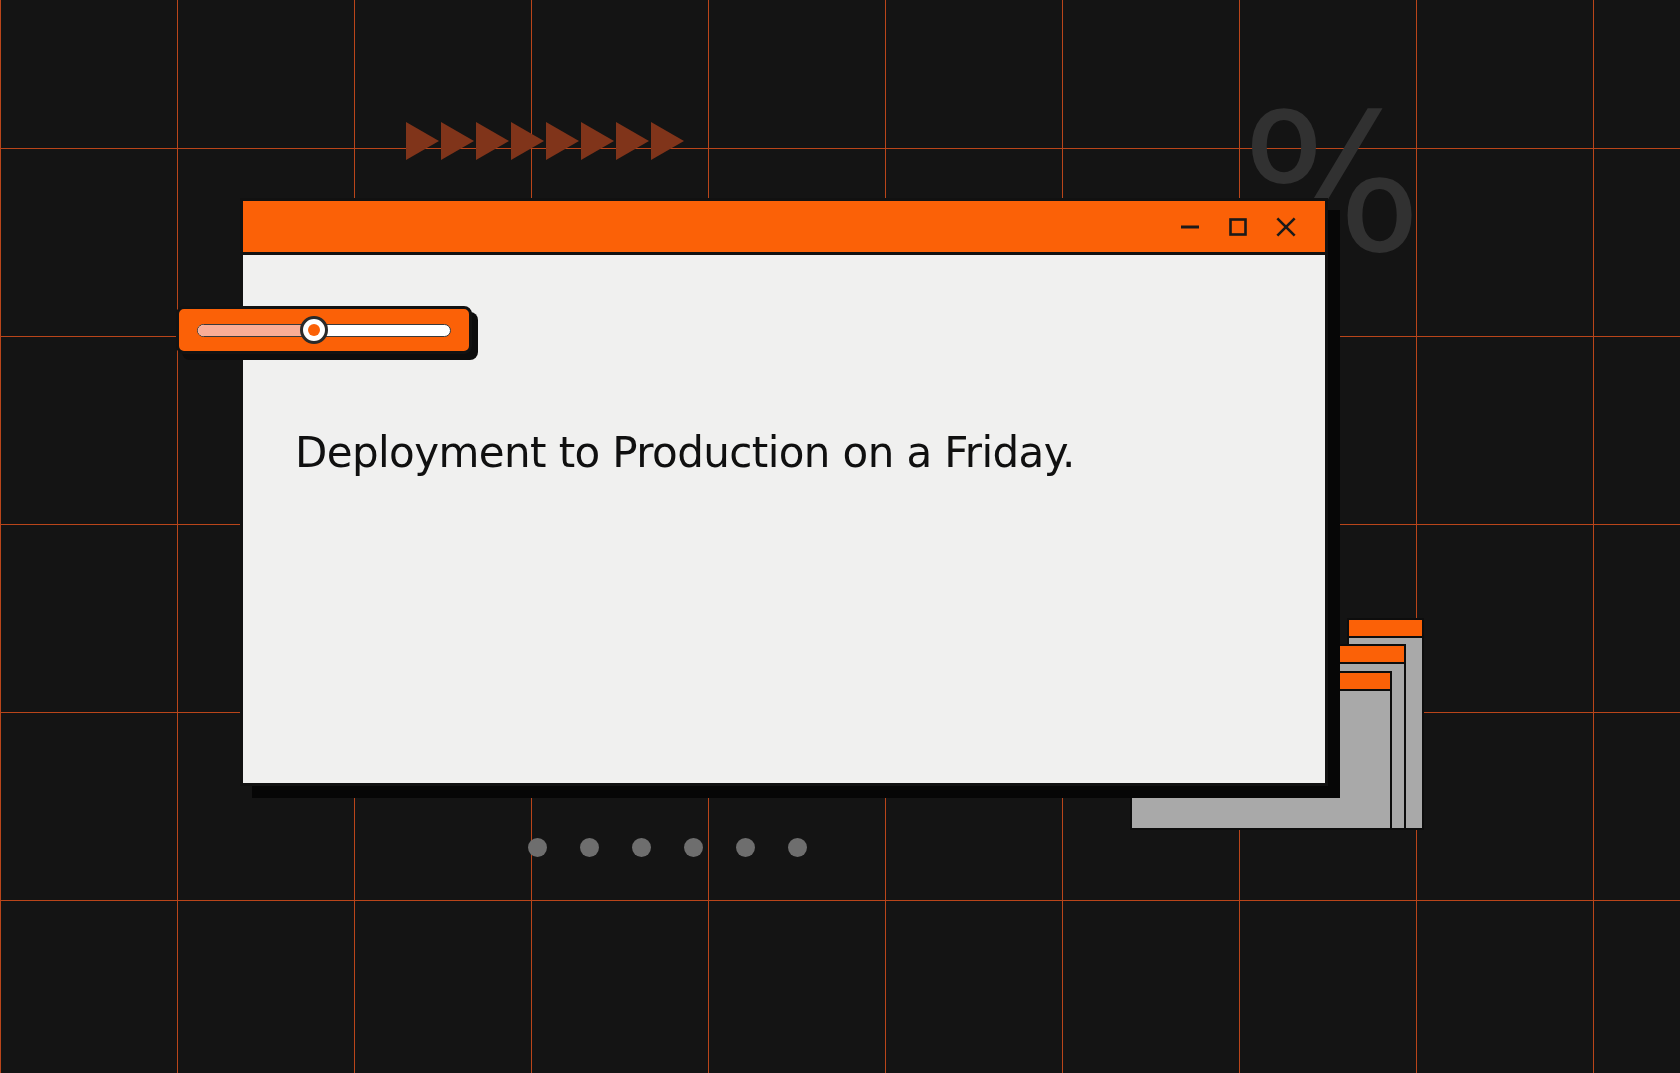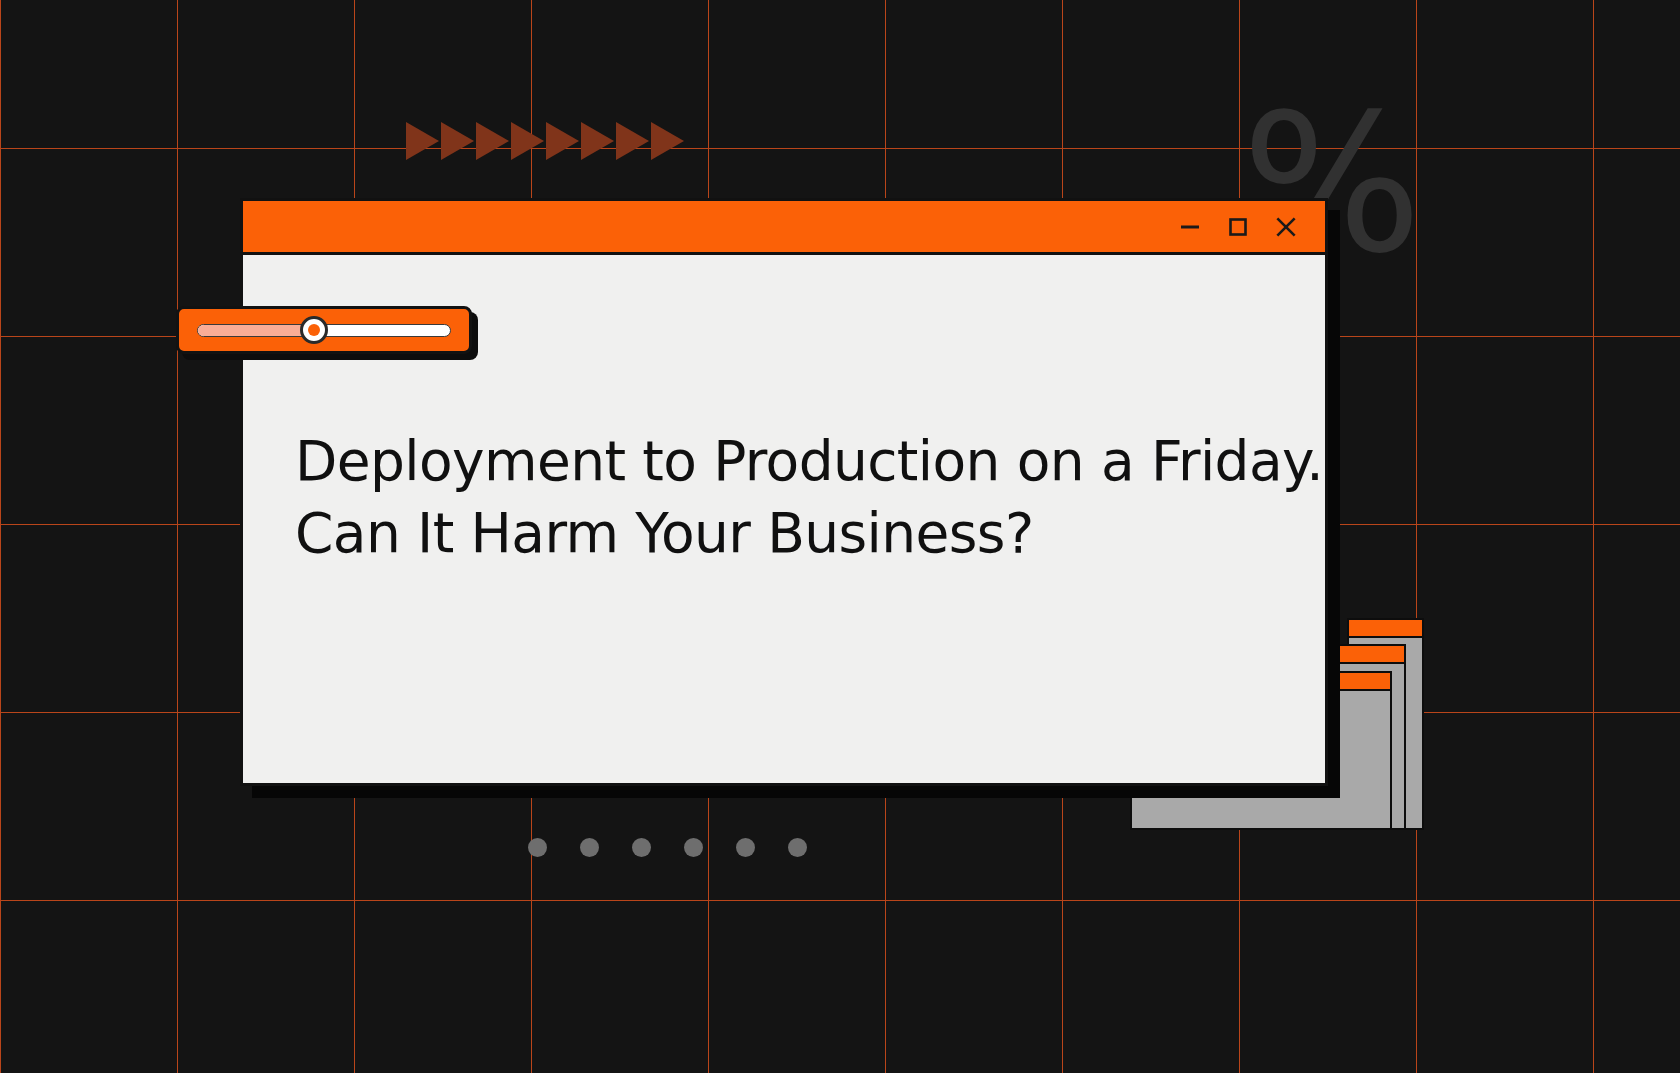--- a/index.html
+++ b/index.html
@@ -126,21 +126,21 @@
     flex:1 1 auto;
     position:relative;
     padding:0 52px;
     display:flex;
     flex-direction:column;
     justify-content:flex-start;
   }
   .headline {
     margin-top:170px;
     font-family:"DejaVu Sans", sans-serif;
-    font-size:55px;
+    font-size:42px;
     line-height:1.31;
     font-weight:400;
     color:#101010;
     letter-spacing:-0.6px;
     max-width:1010px;
   }
   .headline .line { display:block; white-space:nowrap; }
 
   
   .slider-shadow {
@@ -255,21 +255,20 @@
         <svg width="26" height="26" viewBox="0 0 24 24">
           <line x1="4" y1="4" x2="20" y2="20" stroke="#1a1a1a" stroke-width="2.4"></line>
           <line x1="20" y1="4" x2="4" y2="20" stroke="#1a1a1a" stroke-width="2.4"></line>
         </svg>
       </span>
     </div>
 
     <div class="window-body">
       <h1 class="headline">
         <span class="line">Deployment to Production on a Friday.</span>
-        <span class="line">Can It Harm Your Business?</span>
       </h1>
     </div>
   </div>
 
   <div class="slider-shadow"></div>
   <div class="slider-panel">
     <div class="slider-track">
       <div class="slider-fill" style="width: 46%;"></div>
       <div class="slider-thumb" style="left: 46%;"></div>
     </div>

